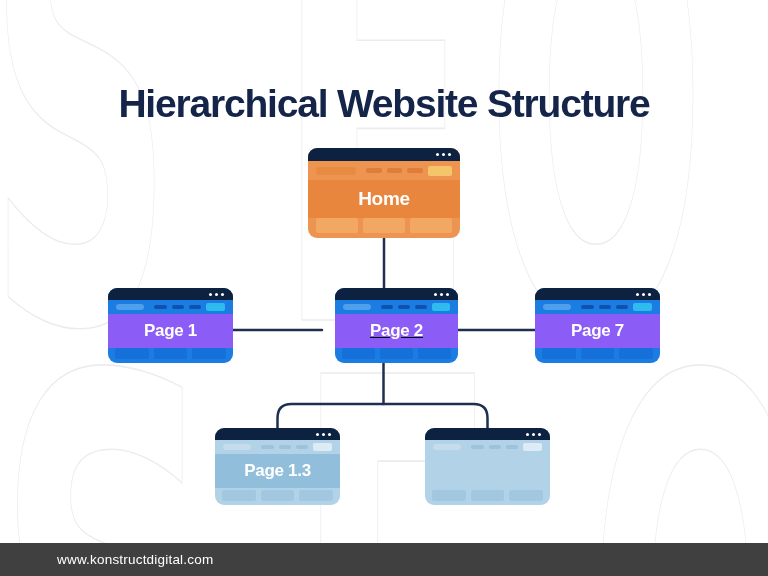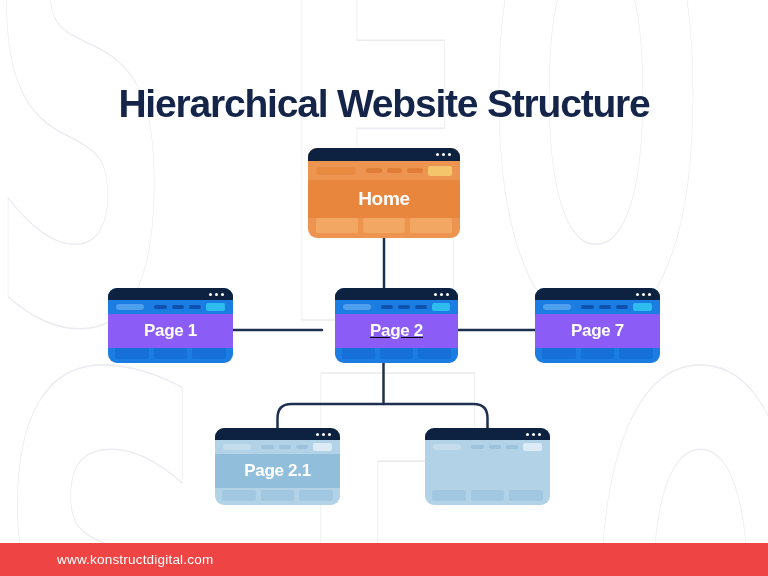--- a/index.html
+++ b/index.html
@@ -78,21 +78,21 @@
   
   #node-home{left:308px;top:148px;width:152px;height:90px;}
   #node-page-1{left:108px;top:288px;width:125px;height:75px;}
   #node-page-2{left:335px;top:288px;width:123px;height:75px;text-decoration:underline;}
   #node-page-3{left:535px;top:288px;width:125px;height:75px;}
   #node-page-2-1{left:215px;top:428px;width:125px;height:77px;}
   #node-page-2-2{left:425px;top:428px;width:125px;height:77px;}
   
   .footer{
     position:absolute;left:0;bottom:0;width:768px;height:33px;z-index:3;
-    background:#ef4444;display:flex;align-items:center;padding-left:57px;
+    background:#404040;display:flex;align-items:center;padding-left:57px;
     box-sizing:border-box;color:#ffffff;font-size:13.5px;letter-spacing:0.2px;
   }
 </style>
 </head>
 <body>
 
 <svg class="watermark" viewBox="0 0 768 576" aria-hidden="true">
   <text x="-12" y="320" font-size="620" textLength="185" lengthAdjust="spacingAndGlyphs">S</text>
   <text x="275" y="320" font-size="620" textLength="200" lengthAdjust="spacingAndGlyphs">E</text>
   <text x="486" y="320" font-size="620" textLength="220" lengthAdjust="spacingAndGlyphs">O</text>
@@ -215,21 +215,21 @@
   </div>
   <div class="nav">
     <span class="pill"></span>
     <span class="spacer"></span>
     <span class="dash"></span>
     <span class="dash"></span>
     <span class="dash"></span>
     <span class="navrect"></span>
   </div>
   <div class="band">
-    <span>Page 2.1</span>
+    <span>Page 1.3</span>
   </div>
   <div class="foot">
     <span class="frect"></span>
     <span class="frect"></span>
     <span class="frect"></span>
   </div>
 </div>
 
 <div class="card small theme-light" id="node-page-2-2">
   <div class="bar">

